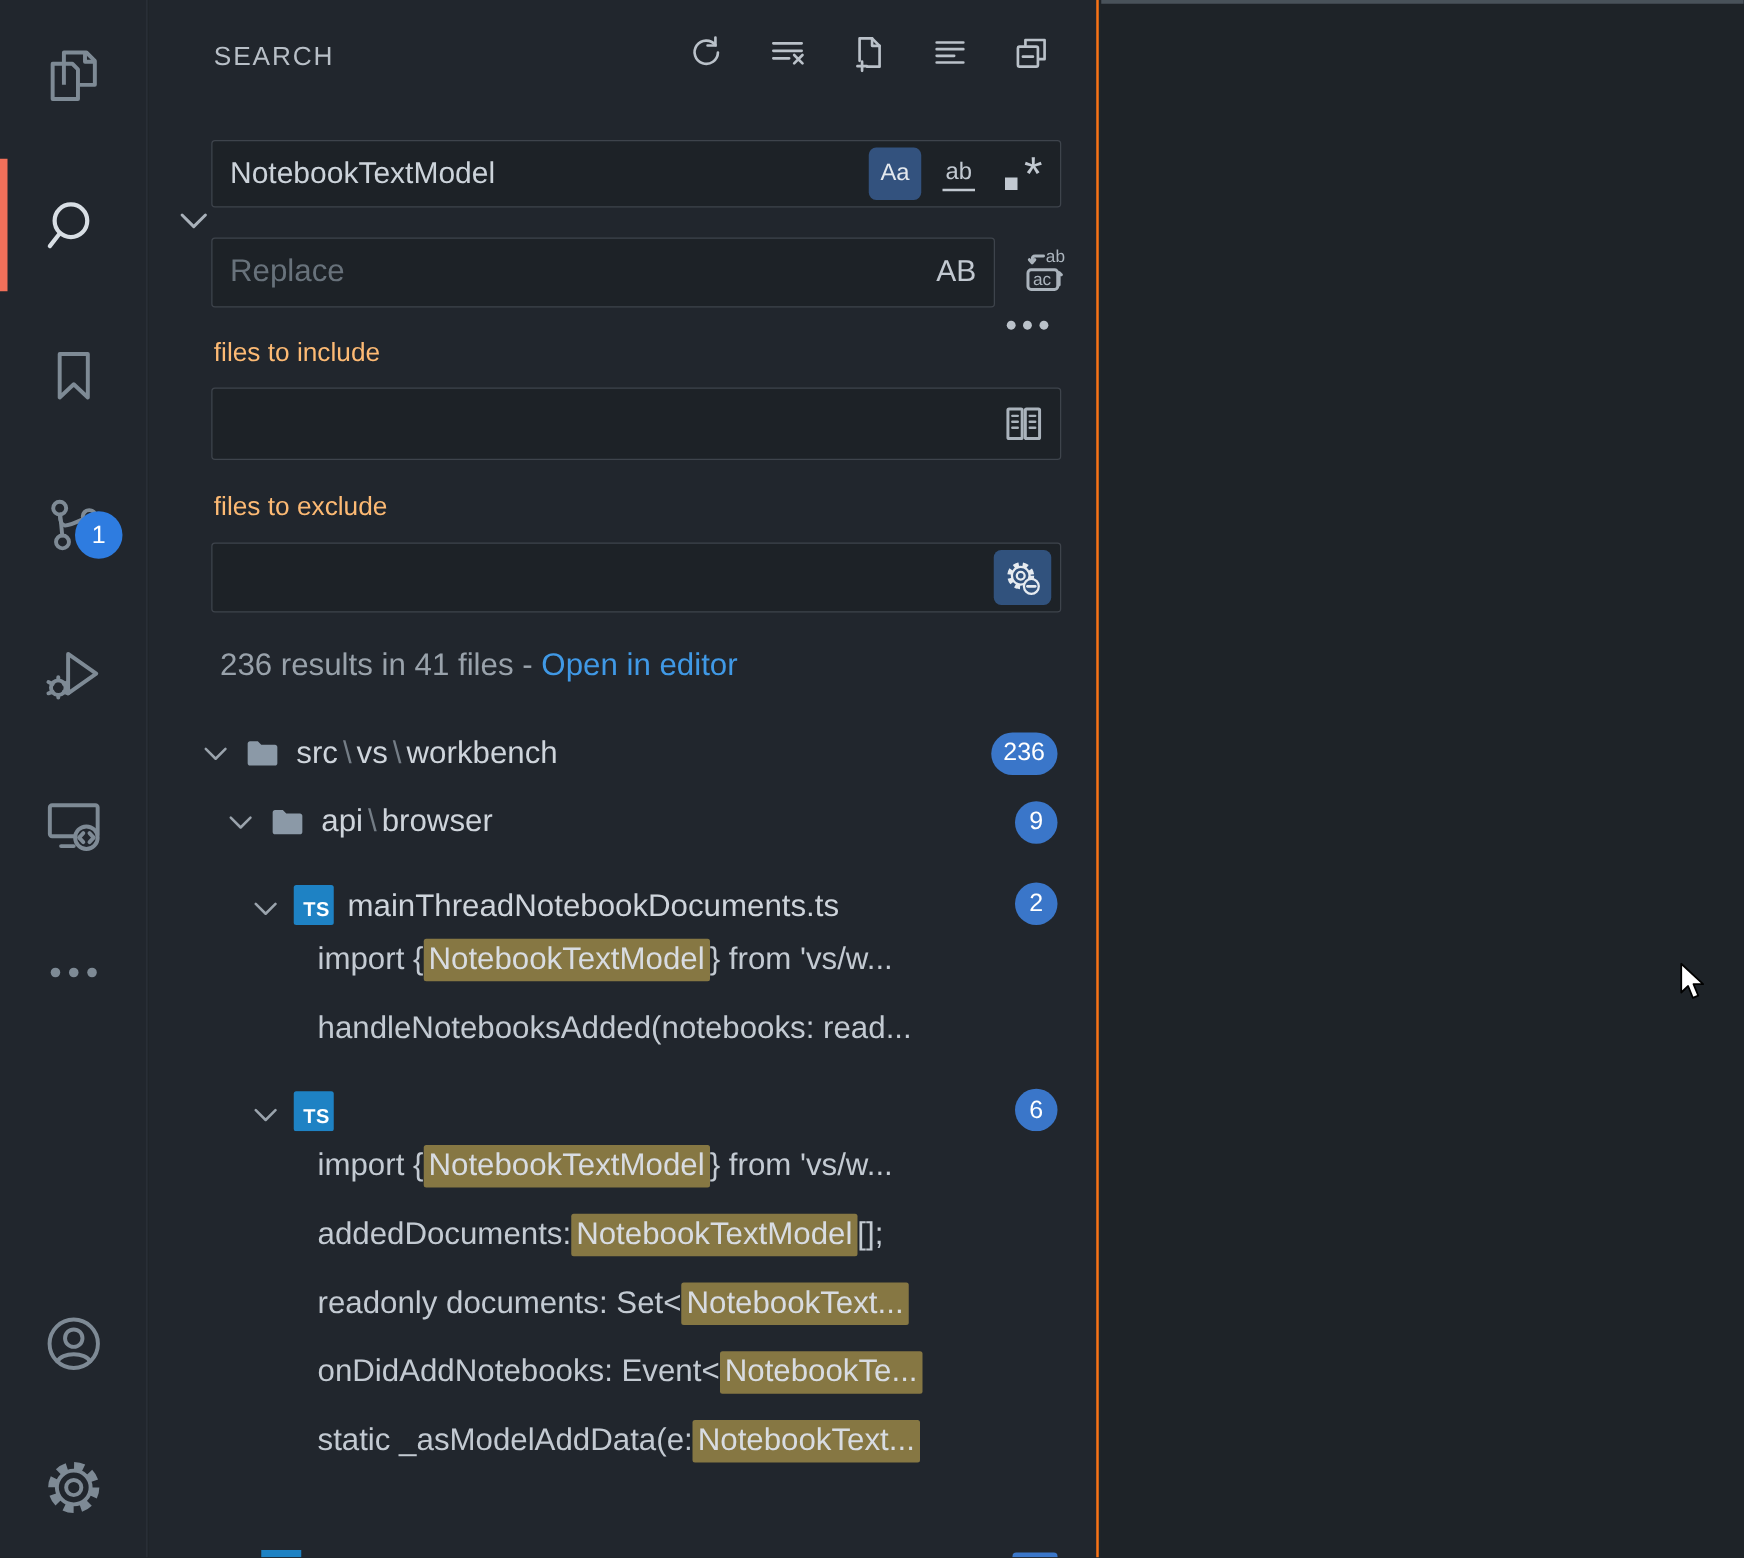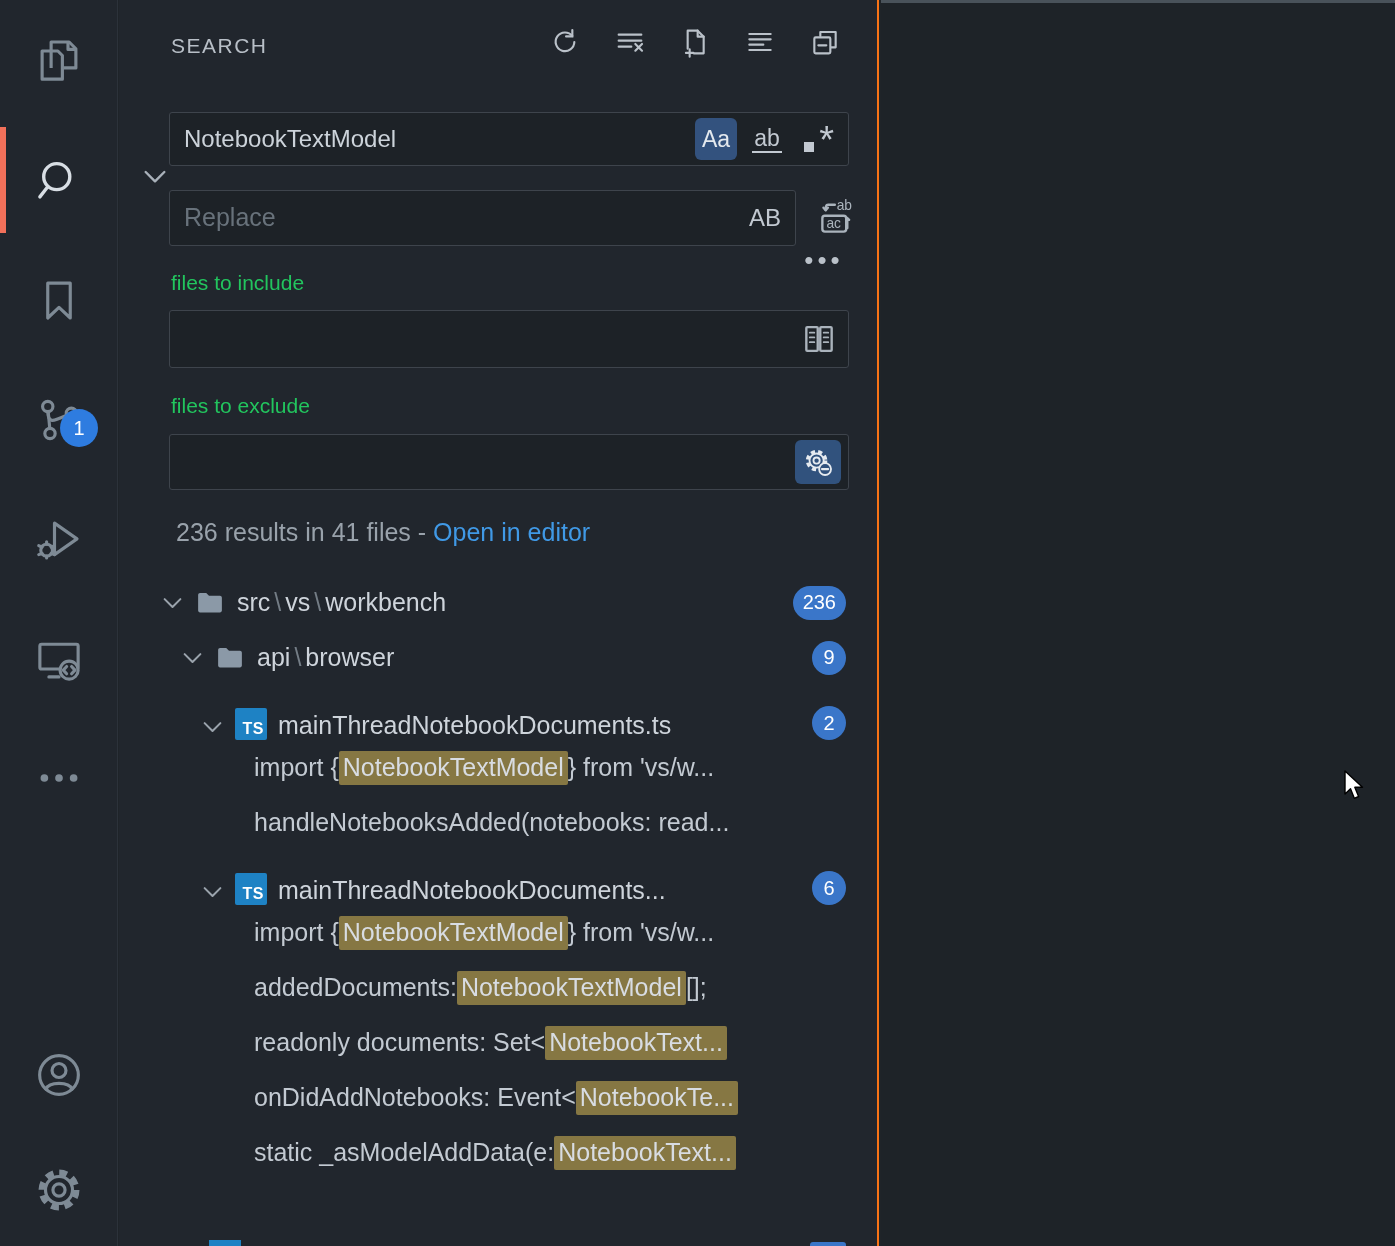--- a/index.html
+++ b/index.html
@@ -32,31 +32,31 @@
     display:flex; align-items:center; }
   .box input { background:transparent; border:none; outline:none; color:#ccd3da;
     font-family:inherit; font-size:24px; padding:0 0 0 14px; flex:1; min-width:0; }
   .box input::placeholder { color:#68727b; font-size:25px; }
   .search-box { left:50px; top:112px; width:680px; height:54px; }
   .replace-box { left:50px; top:190px; width:627px; height:56px;justify-content:center; }
   .include-box { left:50px; top:310px; width:680px; height:58px; }
   .exclude-box { left:50px; top:434px; width:680px; height:56px; }
   .opts { display:flex; align-items:center; gap:9px; margin-right:9px; color:#c2c9d1; }
   .opt { min-width:42px; height:42px; border-radius:6px; display:flex; align-items:center;
-    justify-content:center; font-size:23px; cursor:pointer; }
+    justify-content:center; font-size:19px; cursor:pointer; }
   .opt.active { background:#33527e; color:#e4e9ee; }
   .ww { border-bottom:2px solid currentColor; padding:0 2px 1px; line-height:24px; }
   .rx { position:relative; width:34px; height:36px; }
   .rx::before { content:""; position:absolute; left:3px; bottom:5px; width:10px; height:10px; background:currentColor; }
   .rx::after { content:"*"; position:absolute; right:1px; top:2px; font-size:38px; line-height:34px; }
   .ab-preserve { font-size:24px; color:#c2c9d1; margin-right:14px; cursor:pointer; }
   .replace-all-btn { position:absolute; left:692px; top:196px; width:44px; height:44px; color:#aab3bc; cursor:pointer; }
   .more-dots { position:absolute; left:683px; top:247px; width:44px; text-align:center; color:#bac1c9;
     font-size:26px; letter-spacing:4px; cursor:pointer; line-height:26px; }
-  .field-label { position:absolute; left:52px; font-size:21px; color:#22c55e; }
+  .field-label { position:absolute; left:52px; font-size:21px; color:#fdba74; }
   .inc-label { top:271px; } .exc-label { top:394px; }
   .book-btn { margin-right:10px; color:#aab3bc; width:38px; height:38px; flex:none; cursor:pointer; }
   .gear-btn { margin-right:7px; width:46px; height:44px; flex:none; border-radius:6px; background:#31527d;
     color:#e6ebf0; display:flex; align-items:center; justify-content:center; cursor:pointer; }
   .summary { position:absolute; left:57px; top:518px; font-size:25px; color:#99a2ab; }
   .summary .link { color:#4099e6; cursor:pointer; }
   
   .tree { position:absolute; left:0; top:575px; width:760px; }
   .row { height:55px; display:flex; align-items:center; font-size:25px; color:#c6cdd5;
     padding-right:33px; cursor:pointer; white-space:nowrap; overflow:hidden; }
@@ -285,21 +285,20 @@
         <span class="name">mainThreadNotebookDocuments.ts</span>
         <span class="badge">2</span>
       </div>
       <div class="row match">import { <span class="hl">NotebookTextModel</span> } from 'vs/w...</div>
       <div class="row match">handleNotebooksAdded(notebooks: read...</div>
       <div class="row lvl2">
         <svg class="chev" viewBox="0 0 24 24" fill="none" stroke="currentColor" stroke-width="1.8" stroke-linecap="round" stroke-linejoin="round">
           <path d="M5 9 L12 16 L19 9"></path>
         </svg>
         <span class="ts-ic">TS</span>
-        <span class="name">mainThreadNotebookDocuments...</span>
         <span class="badge">6</span>
       </div>
       <div class="row match">import { <span class="hl">NotebookTextModel</span> } from 'vs/w...</div>
       <div class="row match">addedDocuments: <span class="hl">NotebookTextModel</span>[];</div>
       <div class="row match">readonly documents: Set&lt;<span class="hl">NotebookText...</span></div>
       <div class="row match">onDidAddNotebooks: Event&lt;<span class="hl">NotebookTe...</span></div>
       <div class="row match">static _asModelAddData(e: <span class="hl">NotebookText...</span></div>
     </div>
 
   <div class="partial">

